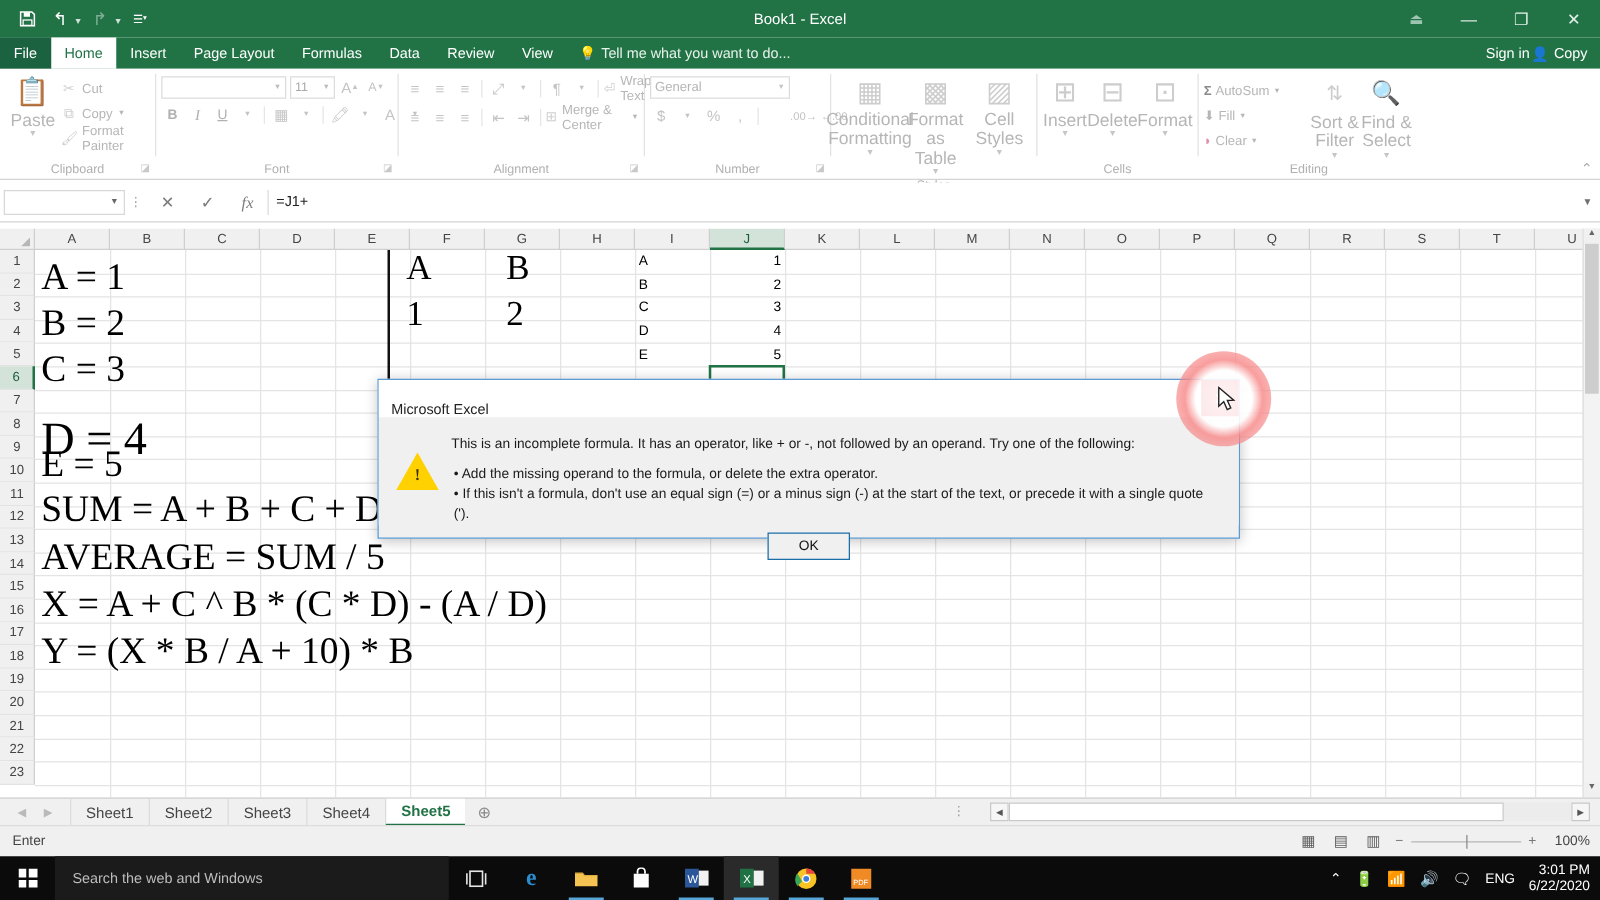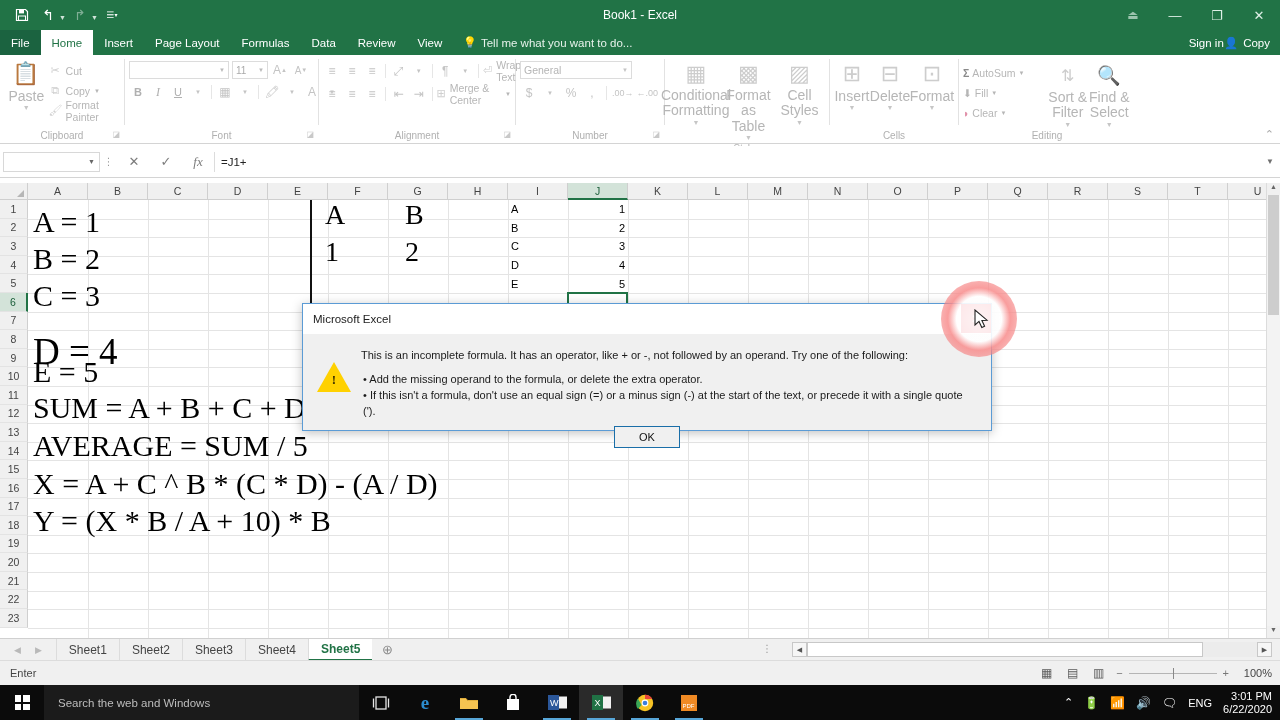--- a/index.html
+++ b/index.html
@@ -239,21 +239,21 @@
   }
   .clock { text-align: right; line-height: 1.15; font-size: 11px; }
 
   
   .modal {
     position: absolute; left: 302px; top: 303px; width: 690px; height: 128px;
     background: #f0f0f0; border: 1px solid #5b9bd5;
     box-shadow: 0 2px 10px rgba(0,0,0,.25);
   }
   .modal-title {
-    height: 30px; background: #fff; display: flex; align-items: center;
+    height: 30px; background: #fff; display: flex; align-items: flex-end;
     padding-left: 10px; font-size: 11.5px; color: #222;
   }
   .modal-close {
     position: absolute; right: 0; top: 0; width: 30px; height: 29px;
     display: flex; align-items: center; justify-content: center;
     background: #e81123; color: #fff; font-size: 12px;
   }
   .modal-body { display: flex; padding: 14px 16px 0 14px; background: #f0f0f0; }
   .warn-ic { width: 44px; flex-shrink: 0; padding-top: 14px; }
   .tri { position: relative; width: 34px; height: 30px; }
@@ -449,21 +449,21 @@
         <div class="fmtbox">
           <span>General</span>
           <span style="font-size:6px; color:#c5c5c5;">▼</span>
         </div>
         <div style="display:flex; align-items:center; gap:3px;">
           <div class="iconbtn">$</div>
           <div class="iconbtn" style="font-size:6px;">▼</div>
           <div class="iconbtn">%</div>
           <div class="iconbtn">,</div>
           <div class="vsep"></div>
-          <div class="iconbtn" style="font-size:9px;">.00→</div>
+          <div class="iconbtn" style="font-size:9px;margin-left:20px;">.00→</div>
           <div class="iconbtn" style="font-size:9px;">←.00</div>
         </div>
       </div>
       <div class="grp-label">
         <span>Number</span>
         <span class="dlg-launch">◪</span>
       </div>
     </div>
     <div class="grp-sep"></div>
 

